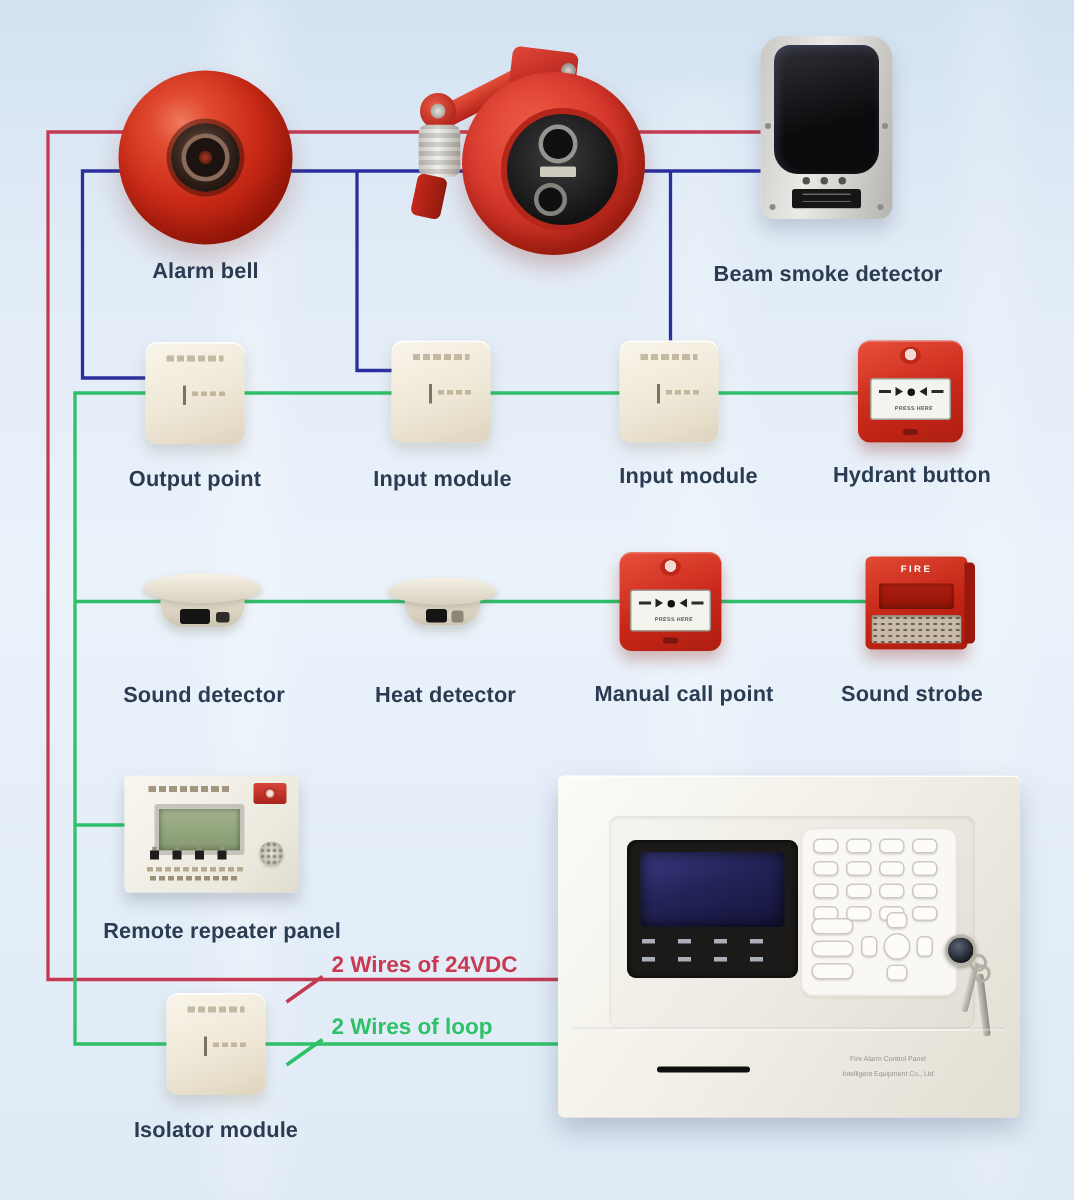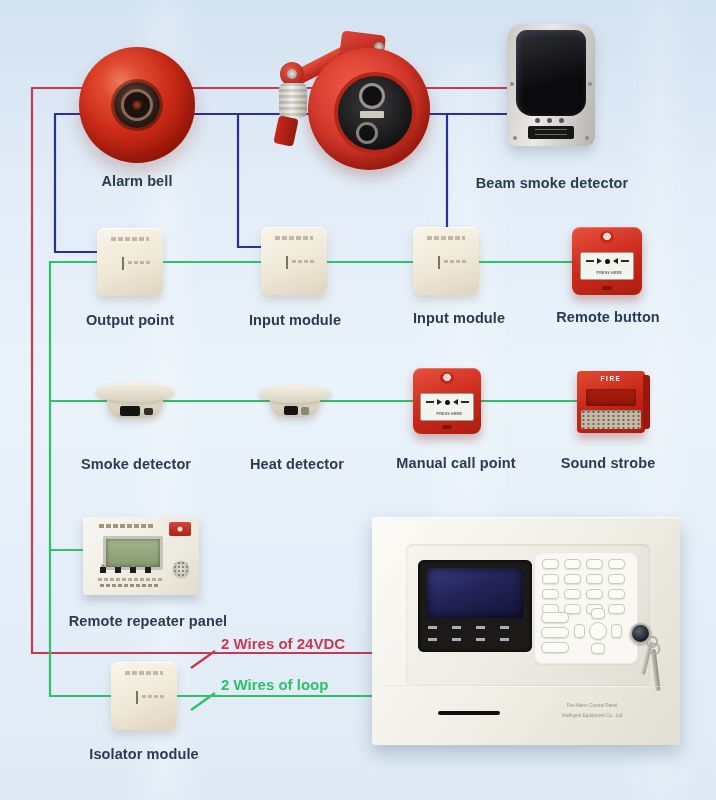--- a/index.html
+++ b/index.html
@@ -348,22 +348,22 @@
       <span>Fire Alarm Control Panel</span>
       <span>Intelligent Equipment Co., Ltd</span>
     </div>
   </div>
 
   <div class="lbl" style="left:77px;top:173px;width:120px">Alarm bell</div>
   <div class="lbl" style="left:466px;top:175px;width:172px">Beam smoke detector</div>
   <div class="lbl" style="left:68px;top:312px;width:124px">Output point</div>
   <div class="lbl" style="left:233px;top:312px;width:124px">Input module</div>
   <div class="lbl" style="left:397px;top:310px;width:124px">Input module</div>
-  <div class="lbl" style="left:546px;top:309px;width:124px">Remote button</div>
-  <div class="lbl" style="left:74px;top:456px;width:124px">Smoke detector</div>
+  <div class="lbl" style="left:546px;top:309px;width:124px">Hydrant button</div>
+  <div class="lbl" style="left:74px;top:456px;width:124px">Sound detector</div>
   <div class="lbl" style="left:235px;top:456px;width:124px">Heat detector</div>
   <div class="lbl" style="left:383px;top:455px;width:146px">Manual call point</div>
   <div class="lbl" style="left:546px;top:455px;width:124px">Sound strobe</div>
   <div class="lbl" style="left:64px;top:613px;width:168px">Remote repeater panel</div>
   <div class="lbl" style="left:71px;top:746px;width:146px">Isolator module</div>
 
   <div class="wire-lbl" style="left:221px;top:635px;color:#c93a52">2 Wires of 24VDC</div>
   <div class="wire-lbl" style="left:221px;top:676px;color:#2fc06a">2 Wires of loop</div>
 
 </div>

